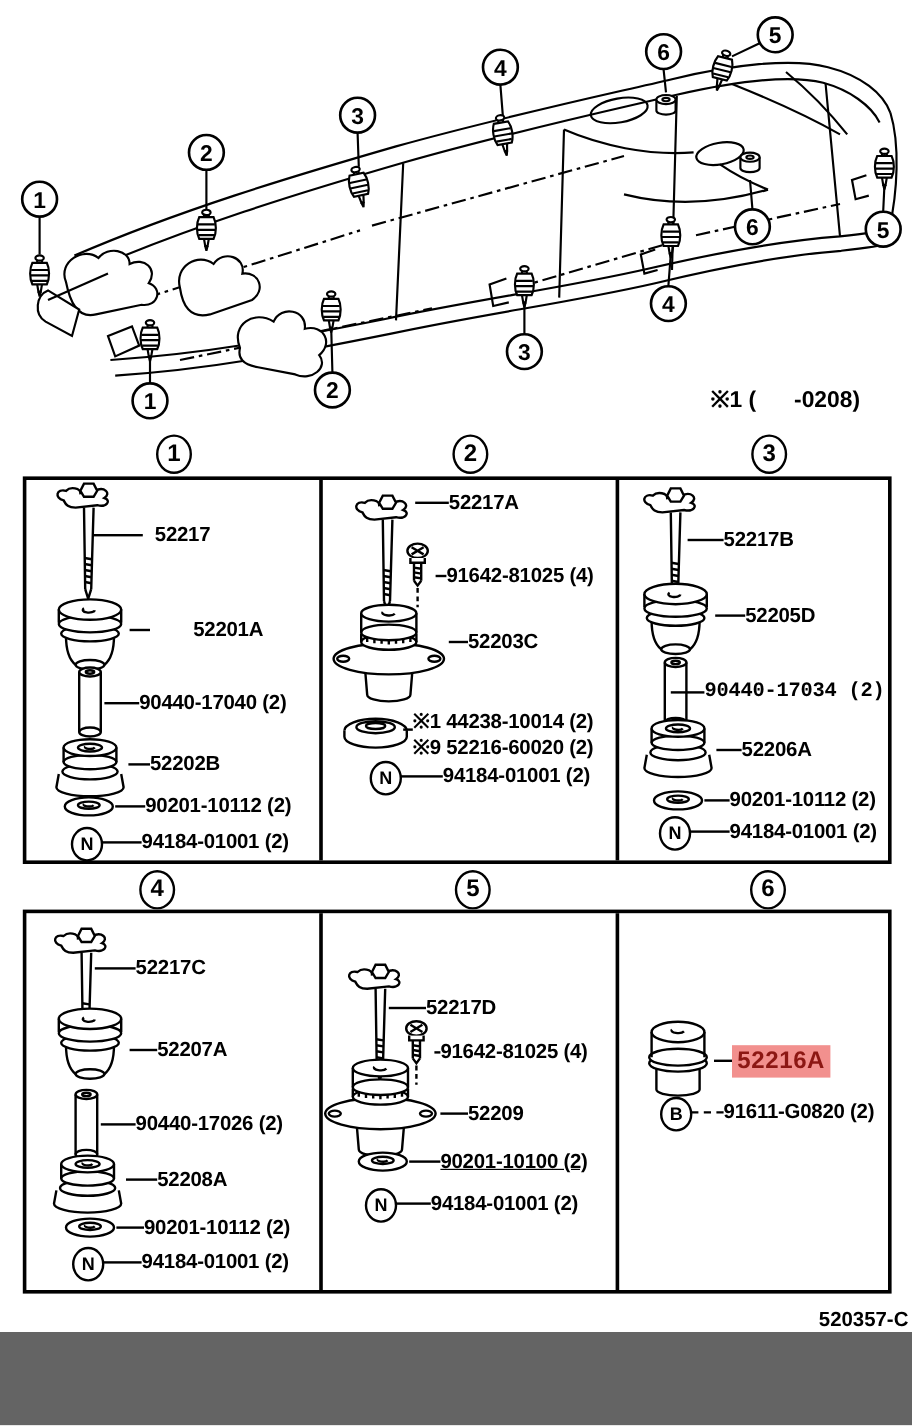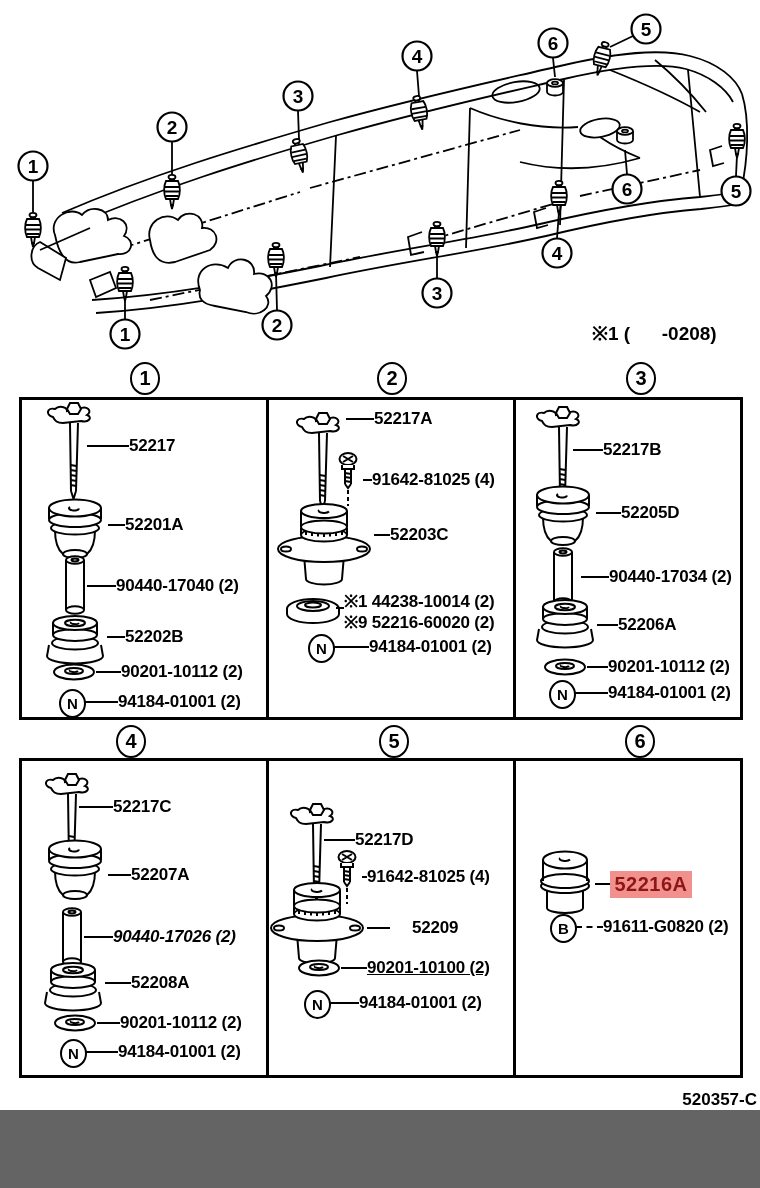--- a/index.html
+++ b/index.html
@@ -268,22 +268,22 @@
       </svg>
     <svg class="icon" style="left:24px;top:216px;" width="64" height="58">
         <use href="#sym-cushB"></use>
       </svg>
     <svg class="icon" style="left:33px;top:266px;" width="44" height="18">
         <use href="#sym-washer"></use>
       </svg>
     <div class="ncircle" style="left:40px;top:292px;">
         <span>N</span>
       </div>
-    <div class="prow" style="left:68px;top:39px;"><div class="lead" style="width:42px;"></div><span>52217</span></div>
-    <div class="prow" style="left:89px;top:118px;"><div class="lead" style="width:17px;"></div><span>52201A</span></div>
+    <div class="prow" style="left:58px;top:39px;gap:10px;"><div class="lead" style="width:42px;"></div><span>52217</span></div>
+    <div class="prow" style="left:89px;top:118px;gap:36px;"><div class="lead" style="width:17px;"></div><span>52201A</span></div>
     <div class="prow" style="left:68px;top:179px;"><div class="lead" style="width:29px;"></div><span>90440-17040 (2)</span></div>
     <div class="prow" style="left:88px;top:230px;"><div class="lead" style="width:18px;"></div><span>52202B</span></div>
     <div class="prow" style="left:77px;top:265px;"><div class="lead" style="width:25px;"></div><span>90201-10112 (2)</span></div>
     <div class="prow" style="left:66px;top:295px;"><div class="lead" style="width:33px;"></div><span>94184-01001 (2)</span></div>
   </div>
 
   <div class="panel" style="left:266px;top:397px;width:247px;height:322px;">
     <svg class="icon" style="left:22px;top:14px;" width="70" height="106">
         <use href="#sym-bolt"></use>
       </svg>
@@ -327,21 +327,21 @@
         <use href="#sym-cushB"></use>
       </svg>
     <svg class="icon" style="left:30px;top:261px;" width="44" height="18">
         <use href="#sym-washer"></use>
       </svg>
     <div class="ncircle" style="left:36px;top:283px;">
         <span>N</span>
       </div>
     <div class="prow" style="left:60px;top:43px;"><div class="lead" style="width:30px;"></div><span>52217B</span></div>
     <div class="prow" style="left:83px;top:106px;"><div class="lead" style="width:25px;"></div><span>52205D</span></div>
-    <div class="prow" style="left:68px;top:170px;"><div class="lead" style="width:28px;"></div><span>90440-17034 (2)</span></div>
+    <div class="prow" style="left:46px;top:170px;font-family:Liberation Mono, monospace;"><div class="lead" style="width:28px;"></div><span>90440-17034 (2)</span></div>
     <div class="prow" style="left:84px;top:218px;"><div class="lead" style="width:21px;"></div><span>52206A</span></div>
     <div class="prow" style="left:74px;top:260px;"><div class="lead" style="width:21px;"></div><span>90201-10112 (2)</span></div>
     <div class="prow" style="left:62px;top:286px;"><div class="lead" style="width:33px;"></div><span>94184-01001 (2)</span></div>
   </div>
 
   <div class="panel" style="left:19px;top:758px;width:247px;height:320px;">
     <svg class="icon" style="left:18px;top:14px;" width="70" height="106">
         <use href="#sym-bolt"></use>
       </svg>
     <svg class="icon" style="left:23px;top:80px;" width="66" height="74">
@@ -354,21 +354,21 @@
         <use href="#sym-cushB"></use>
       </svg>
     <svg class="icon" style="left:34px;top:256px;" width="44" height="18">
         <use href="#sym-washer"></use>
       </svg>
     <div class="ncircle" style="left:41px;top:281px;">
         <span>N</span>
       </div>
     <div class="prow" style="left:60px;top:39px;"><div class="lead" style="width:34px;"></div><span>52217C</span></div>
     <div class="prow" style="left:89px;top:107px;"><div class="lead" style="width:23px;"></div><span>52207A</span></div>
-    <div class="prow" style="left:65px;top:169px;font-style:italic;"><div class="lead" style="width:29px;"></div><span>90440-17026 (2)</span></div>
+    <div class="prow" style="left:65px;top:169px;"><div class="lead" style="width:29px;"></div><span>90440-17026 (2)</span></div>
     <div class="prow" style="left:86px;top:215px;"><div class="lead" style="width:26px;"></div><span>52208A</span></div>
     <div class="prow" style="left:78px;top:255px;"><div class="lead" style="width:23px;"></div><span>90201-10112 (2)</span></div>
     <div class="prow" style="left:67px;top:284px;"><div class="lead" style="width:32px;"></div><span>94184-01001 (2)</span></div>
   </div>
 
   <div class="panel" style="left:266px;top:758px;width:247px;height:320px;">
     <svg class="icon" style="left:16px;top:44px;" width="70" height="106">
         <use href="#sym-bolt"></use>
       </svg>
     <svg class="icon" style="left:66px;top:92px;" width="30" height="56">
@@ -378,21 +378,21 @@
         <use href="#sym-mount"></use>
       </svg>
     <svg class="icon" style="left:31px;top:201px;" width="44" height="18">
         <use href="#sym-washer"></use>
       </svg>
     <div class="ncircle" style="left:38px;top:232px;">
         <span>N</span>
       </div>
     <div class="prow" style="left:58px;top:72px;"><div class="lead" style="width:31px;"></div><span>52217D</span></div>
     <div class="prow" style="left:96px;top:109px;"><div class="lead" style="width:5px;"></div><span>91642-81025 (4)</span></div>
-    <div class="prow" style="left:101px;top:160px;gap:22px;"><div class="lead" style="width:23px;"></div><span>52209</span></div>
+    <div class="prow" style="left:101px;top:160px;"><div class="lead" style="width:23px;"></div><span>52209</span></div>
     <div class="prow" style="left:75px;top:200px;text-decoration:underline;"><div class="lead" style="width:26px;"></div><span>90201-10100 (2)</span></div>
     <div class="prow" style="left:64px;top:235px;"><div class="lead" style="width:29px;"></div><span>94184-01001 (2)</span></div>
   </div>
 
   <div class="panel" style="left:513px;top:758px;width:191px;height:320px;">
     <svg class="icon" style="left:22px;top:90px;" width="60" height="72">
         <use href="#sym-cap"></use>
       </svg>
     <div class="leadline" style="left:82px;top:125px;width:15px;"></div>
     <div class="highlight" style="left:97px;top:113px;width:82px;height:27px;">

